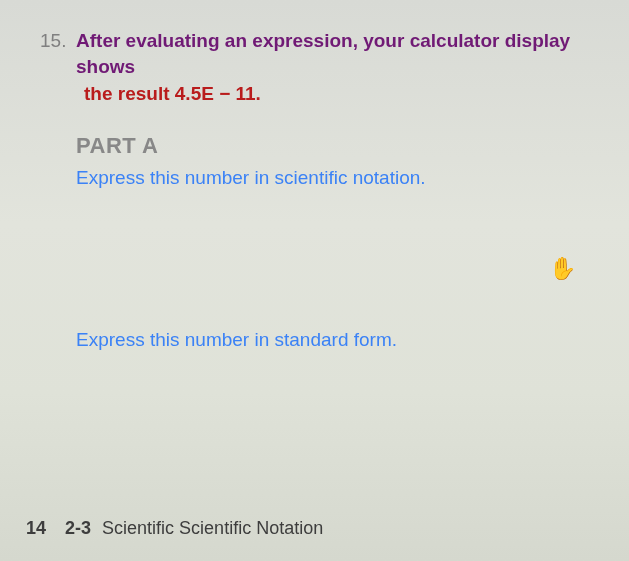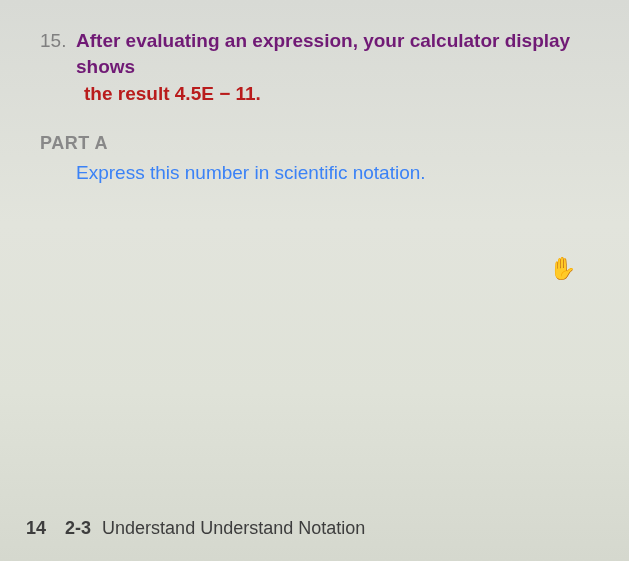--- a/index.html
+++ b/index.html
@@ -38,22 +38,23 @@
     .result-line {
       color: #b91c1c;
       font-size: 19px;
       font-weight: 600;
       margin-left: 44px;
       margin-bottom: 28px;
     }
     .part-header {
       color: #888888;
       font-weight: bold;
-      font-size: 18px;
+      font-size: 22px;
       letter-spacing: 0.5px;
+      margin-left: 36px;
       margin-bottom: 8px;
     }
     .part-text {
       color: #3b82f6;
       font-size: 19px;
       margin-left: 36px;
     }
     .part-a-block {
       margin-bottom: 140px;
     }
@@ -89,21 +90,22 @@
   <span class="question-text">After evaluating an expression, your calculator display shows</span>
 </div>
 <div class="result-line">the result 4.5E − 11.</div>
 
 <div class="part-a-block">
   <div class="part-header">PART A</div>
   <div class="part-text">Express this number in scientific notation.</div>
 </div>
 
 <div class="part-b-block">
+  <div class="part-text">Express this number in standard form.</div>
 </div>
 
 <div class="hand-cursor">✋</div>
 
 <div class="footer">
   <span class="page-num">14</span>
   <span class="section-num">2-3</span>
-  <span>Understand Understand Notation</span>
+  <span>Scientific Scientific Notation</span>
 </div>
 
 </body></html>

